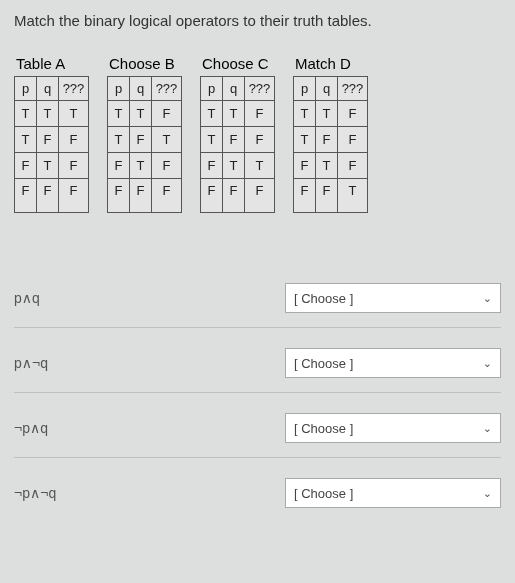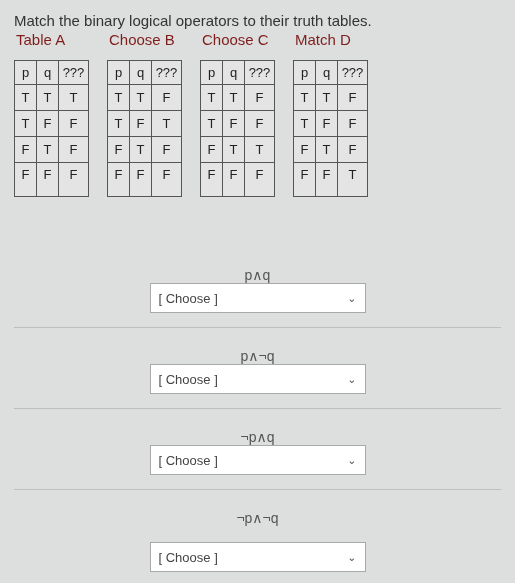--- a/index.html
+++ b/index.html
@@ -8,38 +8,38 @@
     padding: 12px 14px;
     width: 515px;
     height: 583px;
     background: #dddfde;
     font-family: Arial, Helvetica, sans-serif;
     color: #2a2a2a;
     overflow: hidden;
   }
   .prompt {
     font-size: 15px;
-    margin-bottom: 2px;
+    margin-bottom: 26px;
     color: #333;
   }
   .tables-wrap {
     display: flex;
     gap: 18px;
     margin-bottom: 60px;
     align-items: flex-start;
   }
   .table-block {
     display: flex;
     flex-direction: column;
     align-items: flex-start;
   }
   .table-caption {
     font-size: 15px;
-    margin-bottom: 12px;
-    color: #7f1d1d;
+    margin-bottom: 4px;
+    color: #000000;
     padding-left: 2px;
   }
   table.truth {
     border-collapse: collapse;
     background: #e3e4e3;
   }
   table.truth td {
     border: 1px solid #555;
     width: 22px;
     height: 26px;
@@ -62,21 +62,20 @@
     display: flex;
     flex-direction: column;
     gap: 10px;
   }
   .match-row {
     display: flex;
     align-items: center;
     justify-content: space-between;
     border-bottom: 1px solid #bfbfbf;
     padding: 10px 0 14px 0;
-    flex-direction: column;
   }
   .match-row:last-child { border-bottom: none; padding-bottom: 4px; gap: 16px; }
   .expr {
     font-size: 14px;
     color: #555;
     font-family: Arial, sans-serif;
   }
   .chooser {
     width: 216px;
     height: 30px;

